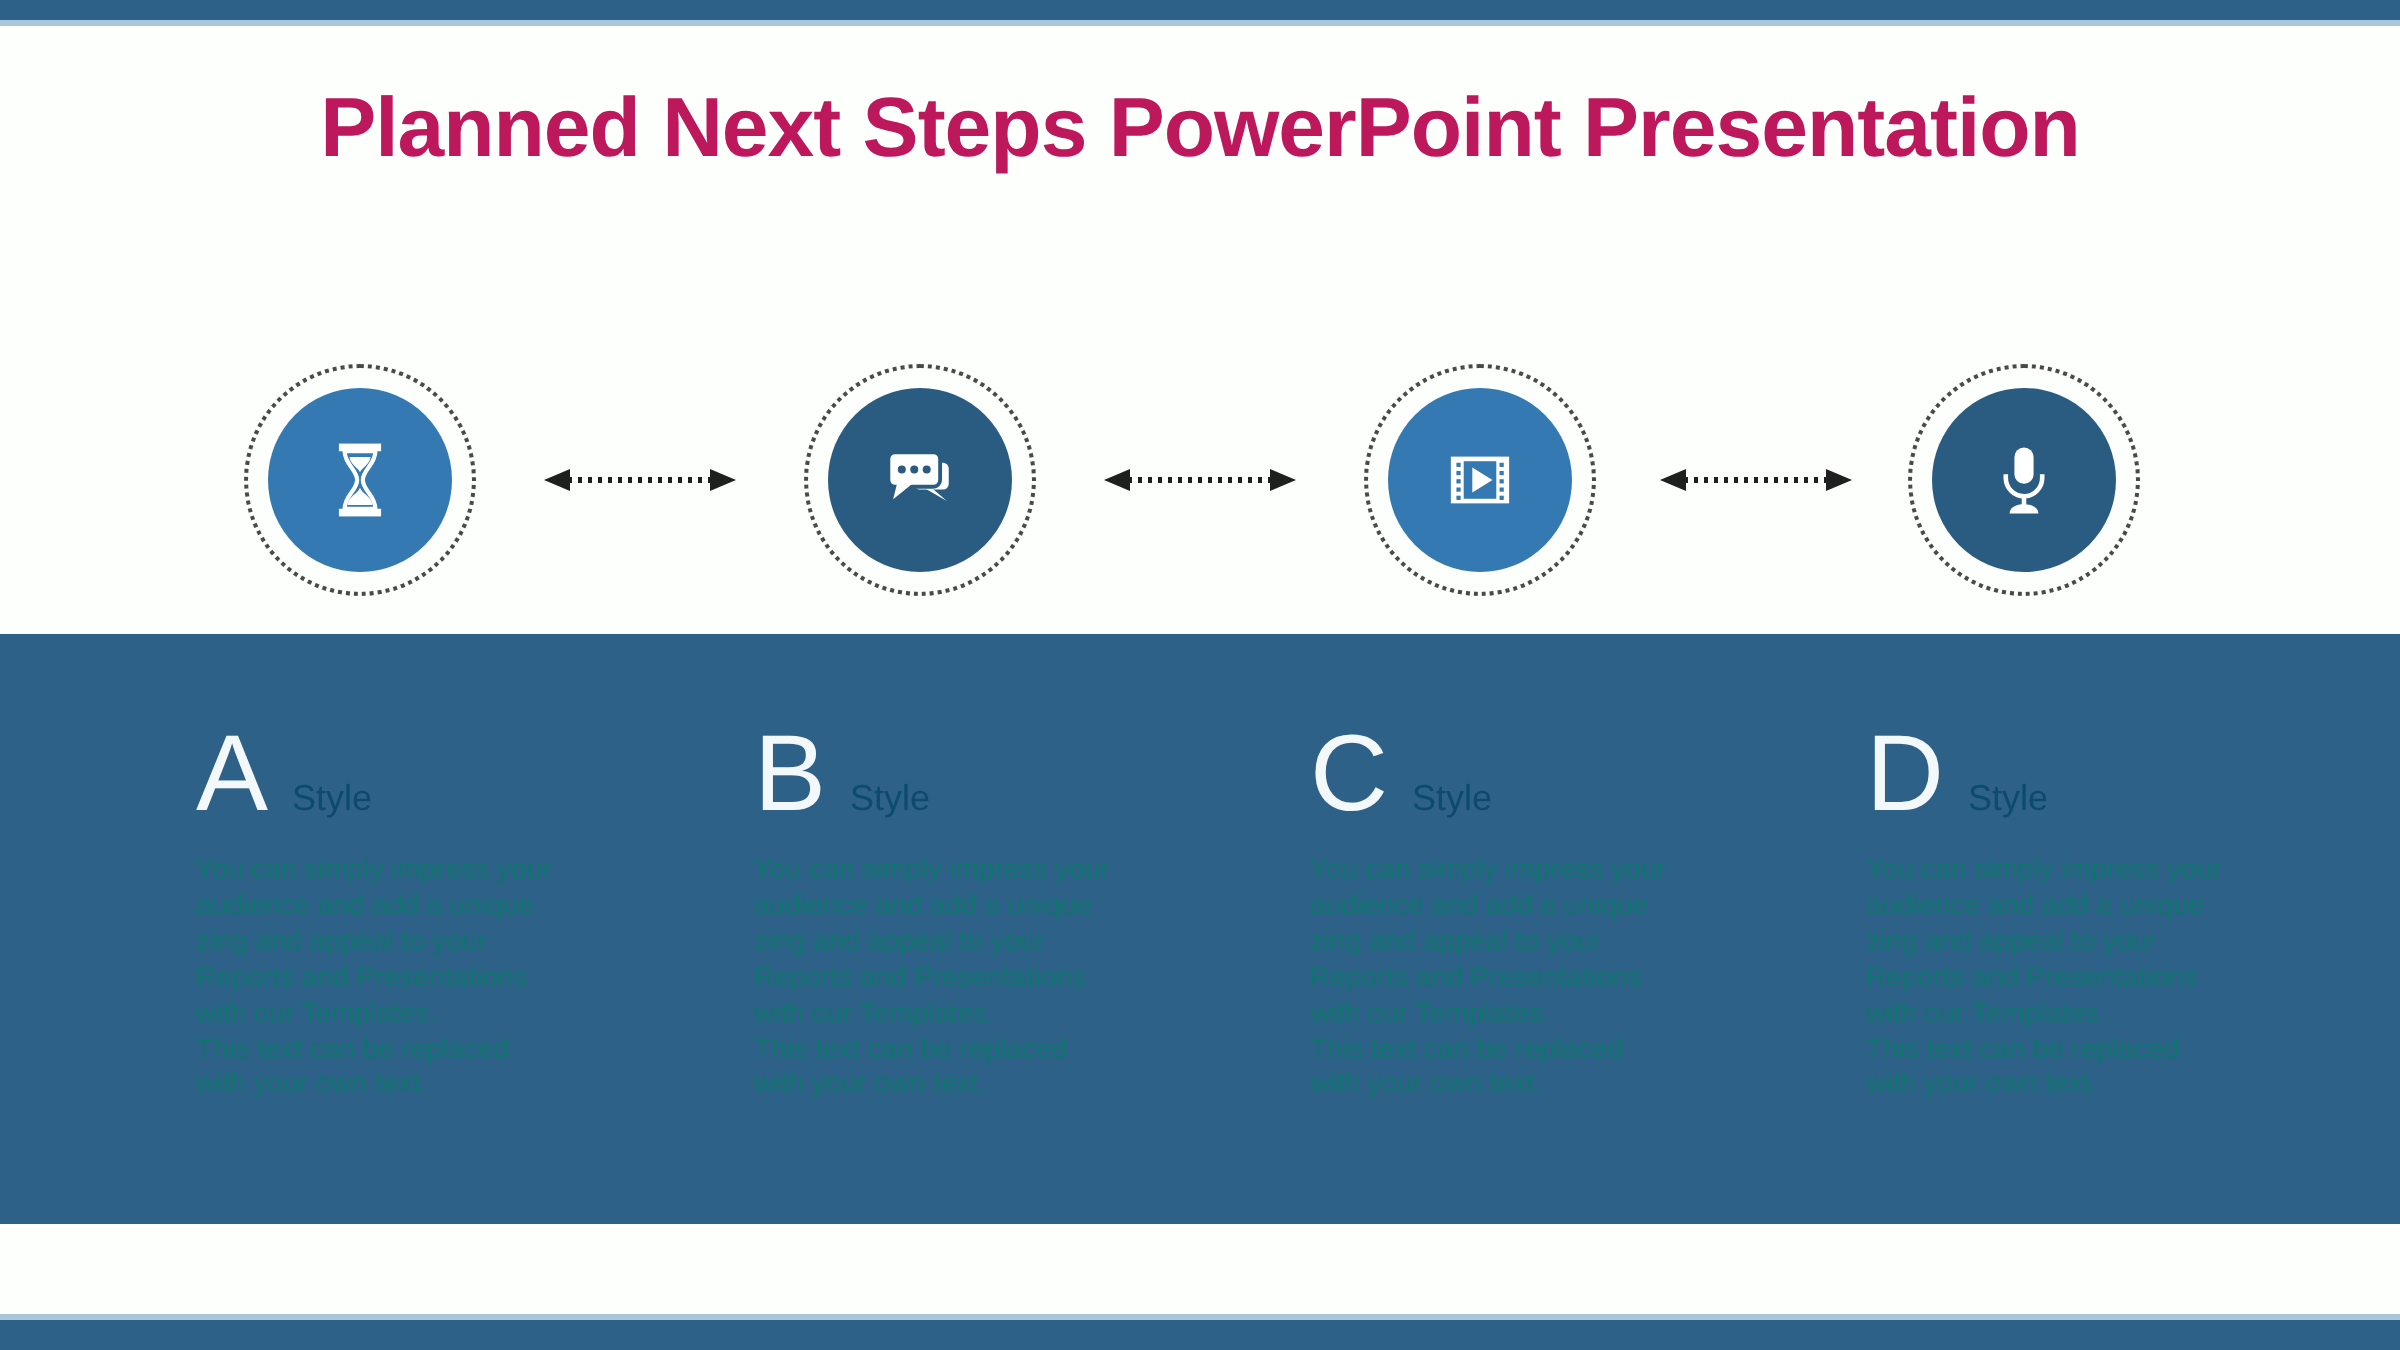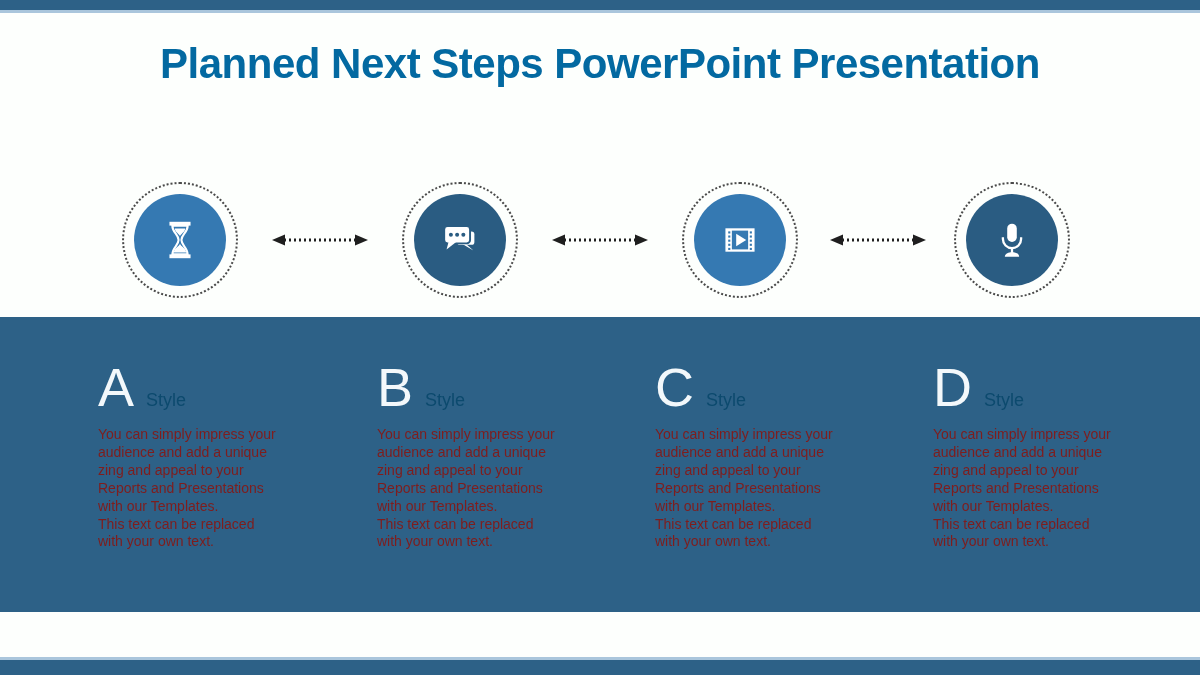--- a/index.html
+++ b/index.html
@@ -9,21 +9,21 @@
   }
   
   .bar-top{position:absolute;left:0;top:0;width:100%;height:10px;background:#2d6187;}
   .accent-top{position:absolute;left:0;top:10px;width:100%;height:3px;background:#aac6dc;}
   .accent-bottom{position:absolute;left:0;top:657px;width:100%;height:3px;background:#aac6dc;}
   .bar-bottom{position:absolute;left:0;top:660px;width:100%;height:15px;background:#2d6187;}
 
   
   .title{
     position:absolute;left:0;top:40px;width:100%;text-align:center;
-    font-size:42px;font-weight:bold;color:#0369a1;letter-spacing:-0.5px;
+    font-size:42px;font-weight:bold;color:#be185d;letter-spacing:-0.5px;
   }
 
   
   .step{
     position:absolute;top:182px;width:116px;height:116px;border-radius:50%;
     border:2px dotted #4a4a4a;box-sizing:border-box;
     display:flex;align-items:center;justify-content:center;
   }
   .step-inner{
     width:92px;height:92px;border-radius:50%;
@@ -35,21 +35,21 @@
 
   .connector{position:absolute;top:232px;width:96px;height:16px;}
 
   
   .panel{position:absolute;left:0;top:317px;width:100%;height:295px;background:#2d6187;}
 
   .col{position:absolute;top:360px;width:200px;color:#dce9f2;}
   .col-head{display:flex;align-items:baseline;height:56px;}
   .col-letter{font-size:54px;font-weight:300;color:#f3f8fb;line-height:1;}
   .col-label{font-size:18px;color:#0c4a6e;margin-left:12px;}
-  .col-body{margin-top:10px;width:180px;font-size:14px;line-height:1.28;color:#7f1d1d;}
+  .col-body{margin-top:10px;width:180px;font-size:14px;line-height:1.28;color:#0f766e;}
   .col-body p{margin:0;}
   .col-a{left:98px;}
   .col-b{left:377px;}
   .col-c{left:655px;}
   .col-d{left:933px;}
 </style>
 </head>
 <body>
 
 <div id="slide">

